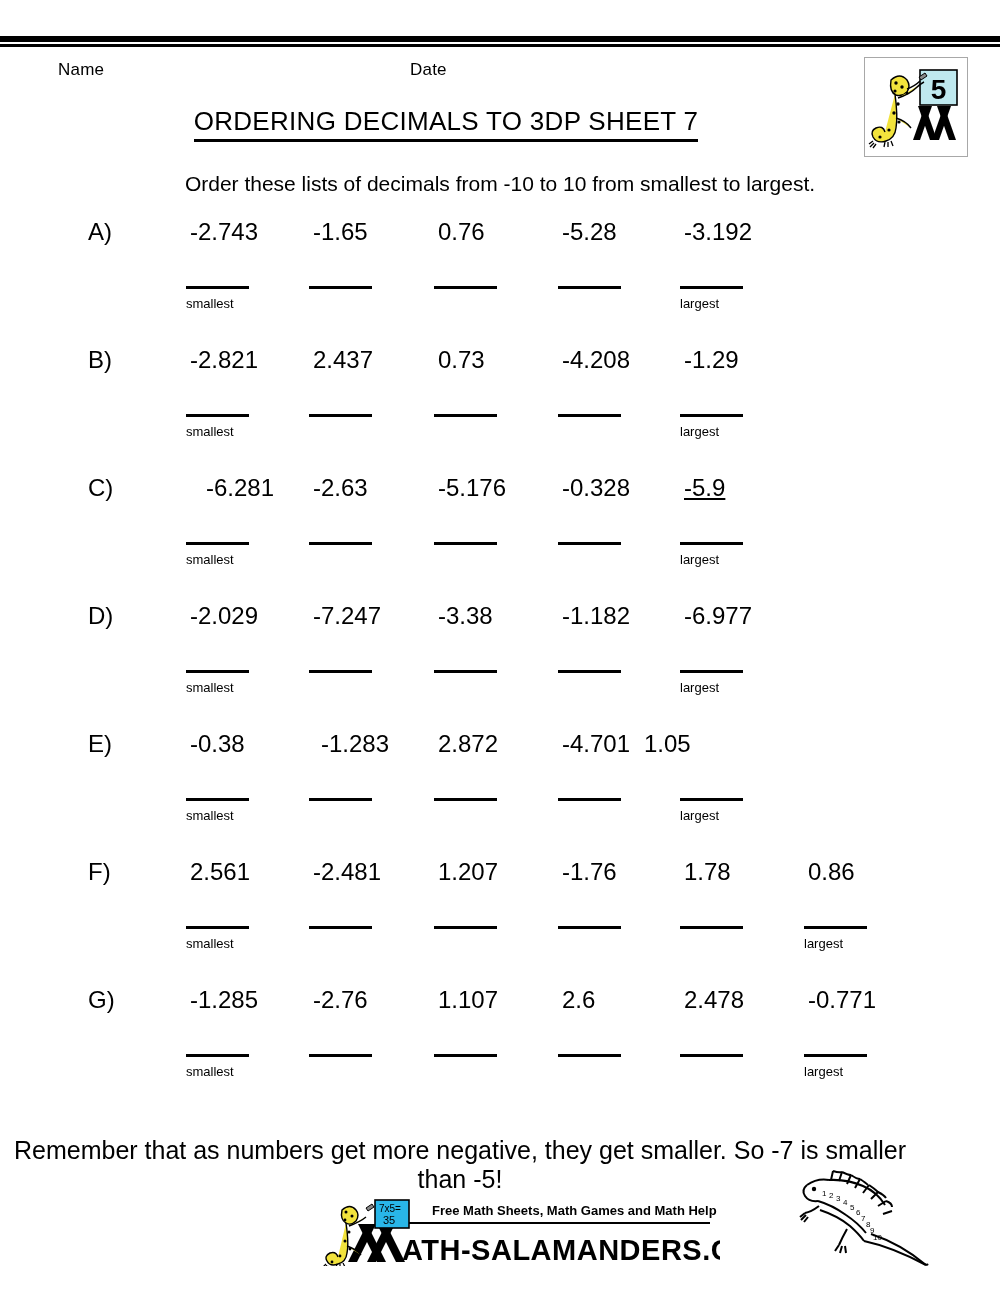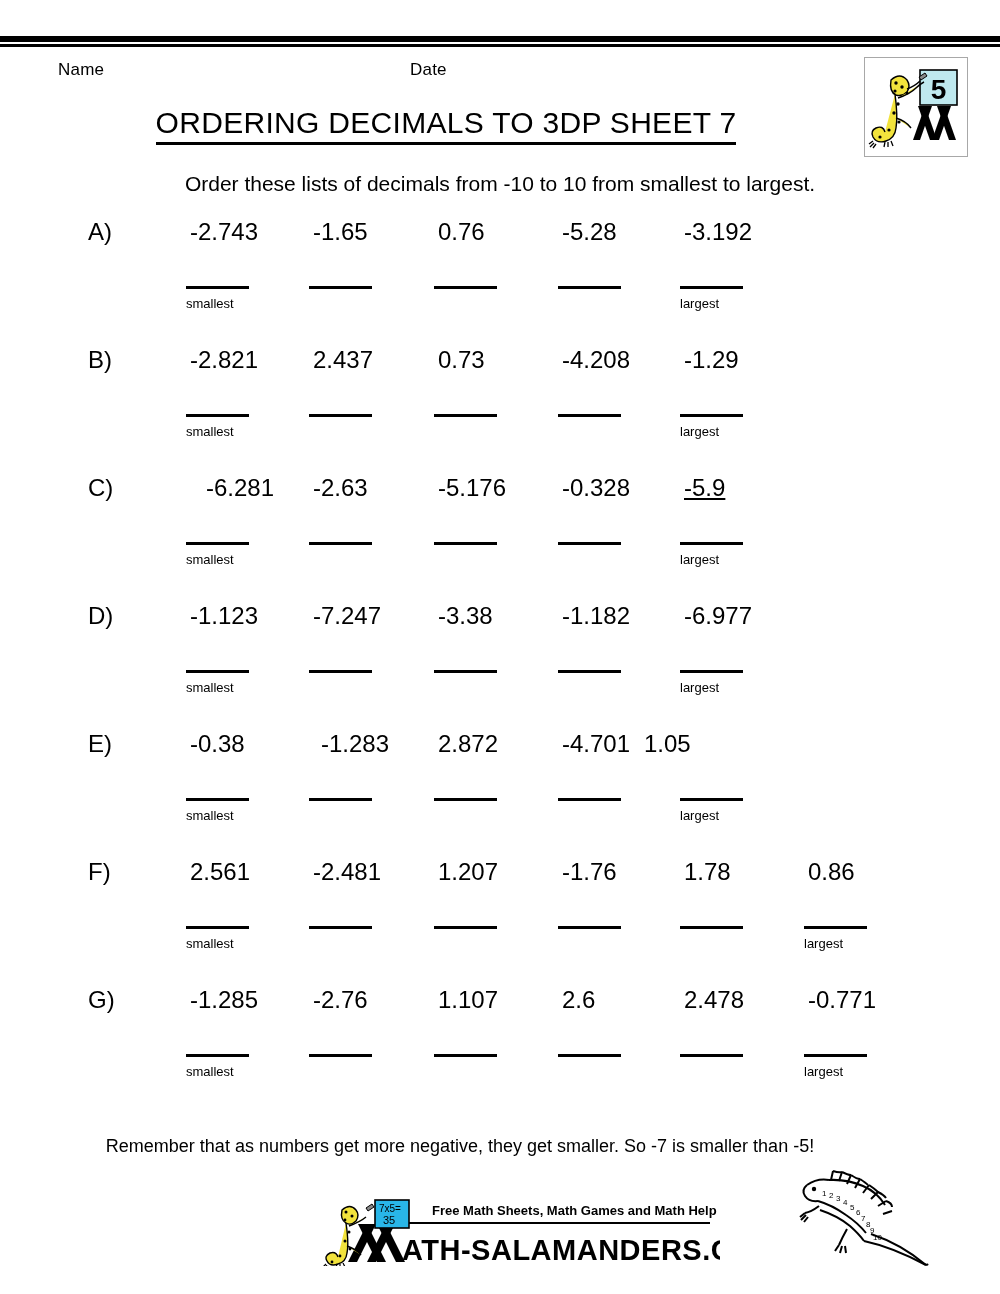--- a/index.html
+++ b/index.html
@@ -54,21 +54,21 @@
     box-sizing: border-box;
   }
   .badge svg { display: block; }
 
   
   .sheet-title {
     position: absolute;
     left: 0; top: 106px;
     width: 892px;
     text-align: center;
-    font-size: 30px;
+    font-size: 26px;
     font-weight: 400;
     letter-spacing: .3px;
   }
   .sheet-title span {
     border-bottom: 3px solid #000;
     padding-bottom: 3px;
   }
 
   
   .instruction {
@@ -110,21 +110,21 @@
     font-size: 13px;
     white-space: nowrap;
   }
 
   
   .remember {
     position: absolute;
     left: 0; top: 1136px;
     width: 920px;
     text-align: center;
-    font-size: 18px;
+    font-size: 25px;
   }
 
   
   .bottom-salamander {
     position: absolute;
     left: 795px; top: 1163px;
     width: 160px; height: 105px;
   }
   .footer-logo {
     position: absolute;
@@ -231,21 +231,21 @@
       <div class="q-value" style="left: 438px;">-5.176</div>
       <div class="q-blank" style="left: 434px;"></div>
       <div class="q-value" style="left: 562px;">-0.328</div>
       <div class="q-blank" style="left: 558px;"></div>
       <div class="q-value" style="left: 684px; text-decoration: underline;">-5.9</div>
       <div class="q-blank" style="left: 680px;"></div>
       <div class="q-hint" style="left: 680px;">largest</div>
     </div>
     <div class="question" style="top: 602px;">
       <div class="q-label">D)</div>
-      <div class="q-value" style="left: 190px;">-1.123</div>
+      <div class="q-value" style="left: 190px;">-2.029</div>
       <div class="q-blank" style="left: 186px;"></div>
       <div class="q-hint" style="left: 186px;">smallest</div>
       <div class="q-value" style="left: 313px;">-7.247</div>
       <div class="q-blank" style="left: 309px;"></div>
       <div class="q-value" style="left: 438px;">-3.38</div>
       <div class="q-blank" style="left: 434px;"></div>
       <div class="q-value" style="left: 562px;">-1.182</div>
       <div class="q-blank" style="left: 558px;"></div>
       <div class="q-value" style="left: 684px;">-6.977</div>
       <div class="q-blank" style="left: 680px;"></div>

